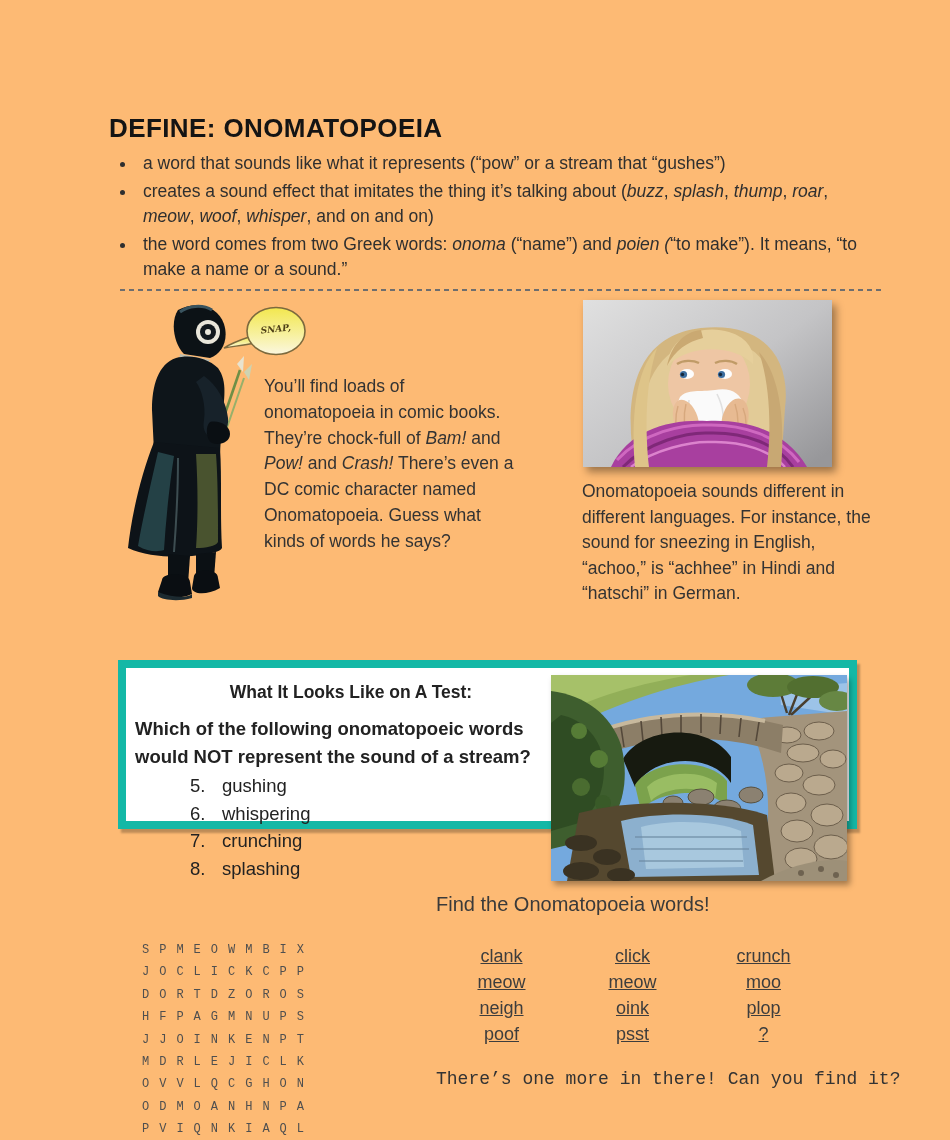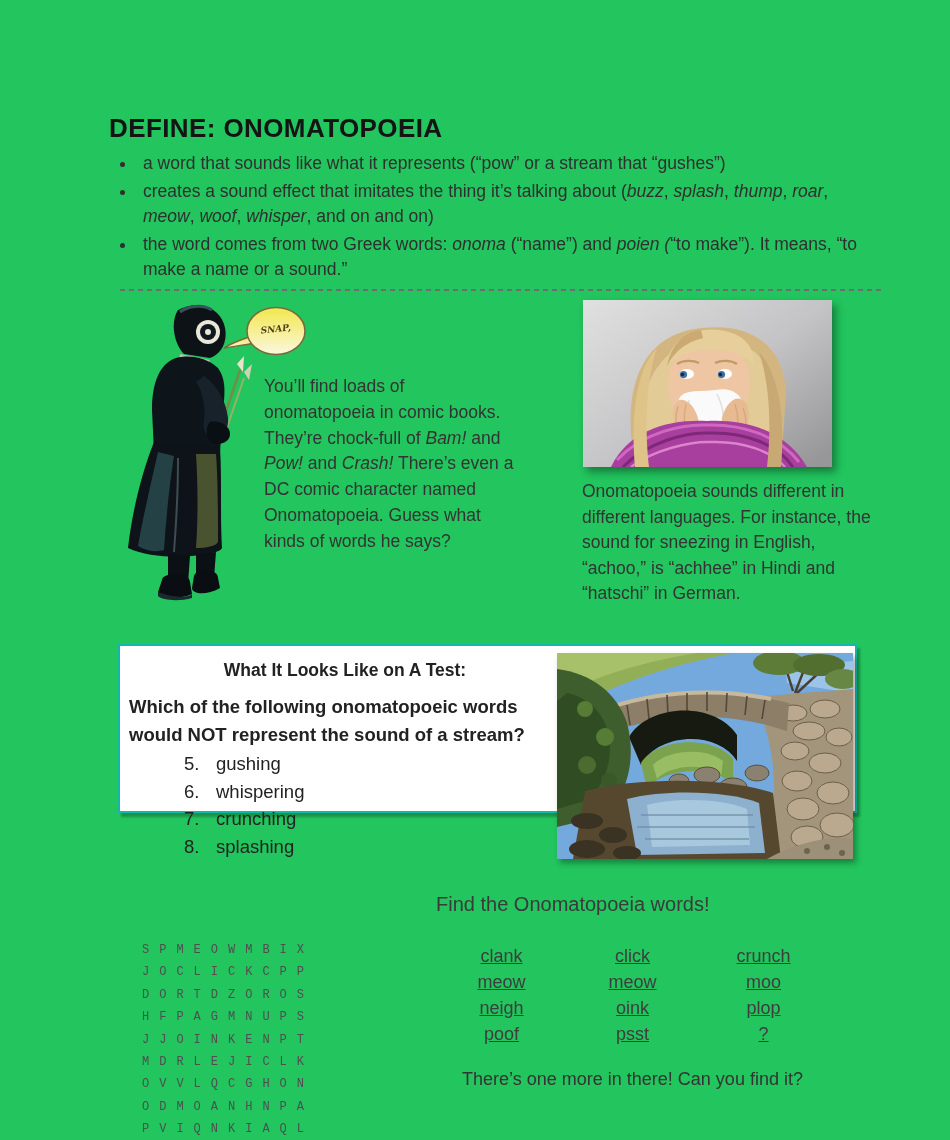--- a/index.html
+++ b/index.html
@@ -1,17 +1,17 @@
 <!DOCTYPE html>
 <html><head>
 <meta charset="utf-8">
 <style>
   * { margin:0; padding:0; box-sizing:border-box; }
   body { background:#ffffff; font-family:"Liberation Sans", sans-serif; }
-  .page { position:relative; width:950px; height:1140px; background:#22c55e; overflow:hidden; }
+  .page { position:relative; width:950px; height:1140px; background:#fdba74; overflow:hidden; }
 
   .title { position:absolute; left:109px; top:113px; font-size:26px; font-weight:600;
            color:#141414; letter-spacing:0.4px; }
 
   .bullets { position:absolute; left:137px; top:151px; width:740px; list-style:disc; }
   .bullets li { padding-left:6px; font-size:17.5px; line-height:25.5px;
                 color:#2f2f2f; margin-bottom:2px; }
 
   .divider { position:absolute; left:120px; top:289px; width:763px; height:2px;
              background:repeating-linear-gradient(90deg,#6e6e6e 0 5px,transparent 5px 9px); }
@@ -20,40 +20,40 @@
   .speech-bubble { position:absolute; left:222px; top:306px; width:86px; height:55px; }
   .comic-text { position:absolute; left:264px; top:374px; width:252px; font-size:17.5px;
                 line-height:25.8px; color:#333; }
 
   .girl-photo { position:absolute; left:583px; top:300px; width:249px; height:167px;
                 box-shadow:4px 5px 8px rgba(0,0,0,0.38); }
   .girl-photo svg, .comic-figure svg, .speech-bubble svg, .stream-photo svg { display:block; width:100%; height:100%; }
   .girl-caption { position:absolute; left:582px; top:479px; width:290px; font-size:17.5px;
                   line-height:25.5px; color:#333; }
 
-  .test-box { position:absolute; left:118px; top:644px; width:739px; height:169px;
-              border:2px solid #14b8a6; background:#fff; box-shadow:3px 4px 2px rgba(0,0,0,0.25); }
+  .test-box { position:absolute; left:118px; top:660px; width:739px; height:169px;
+              border:8px solid #14b8a6; background:#fff; box-shadow:3px 4px 2px rgba(0,0,0,0.25); }
   .test-heading { position:absolute; left:10px; top:14px; width:430px; text-align:center;
                   font-size:17.5px; font-weight:700; color:#222; }
   .test-question { position:absolute; left:9px; top:47px; font-size:18.5px; line-height:28px; color:#222;font-weight:bold; }
   .test-options { position:absolute; left:64px; top:104px; font-size:18.5px; line-height:27.5px; color:#222; }
   .opt-row { display:flex; }
   .opt-num { width:32px; }
   .stream-photo { position:absolute; right:2px; top:7px; width:296px; height:206px;
                   box-shadow:3px 4px 6px rgba(0,0,0,0.35); }
 
   .word-search { position:absolute; left:142px; top:939px; font-family:"Liberation Mono", monospace;
                  font-size:12px; color:#4f4f4f; }
   .ws-row { line-height:22.4px; letter-spacing:10px; white-space:nowrap; }
 
   .find-words { position:absolute; left:436px; top:893px; width:393px; }
   .fw-heading { text-align:left; font-size:20px; color:#3a3a3a; }
   .fw-cols { display:flex; margin-top:27px; }
   .fw-col { flex:1; text-align:center; font-size:18px; line-height:26px; color:#3d3d3d;text-decoration:underline; }
-  .fw-footer { margin-top:22px; text-align:center; font-size:18px; color:#333; white-space:nowrap; }
+  .fw-footer { margin-top:22px; text-align:center; font-size:18px; color:#333; white-space:nowrap;font-family:Liberation Mono, monospace; }
 </style>
 </head>
 <body>
 
 <div class="page">
 
   <h1 class="title">DEFINE: ONOMATOPOEIA</h1>
 
   <ul class="bullets">
     <li><span>a word that sounds like what it represents (“pow” or a stream that “gushes”)</span></li>

